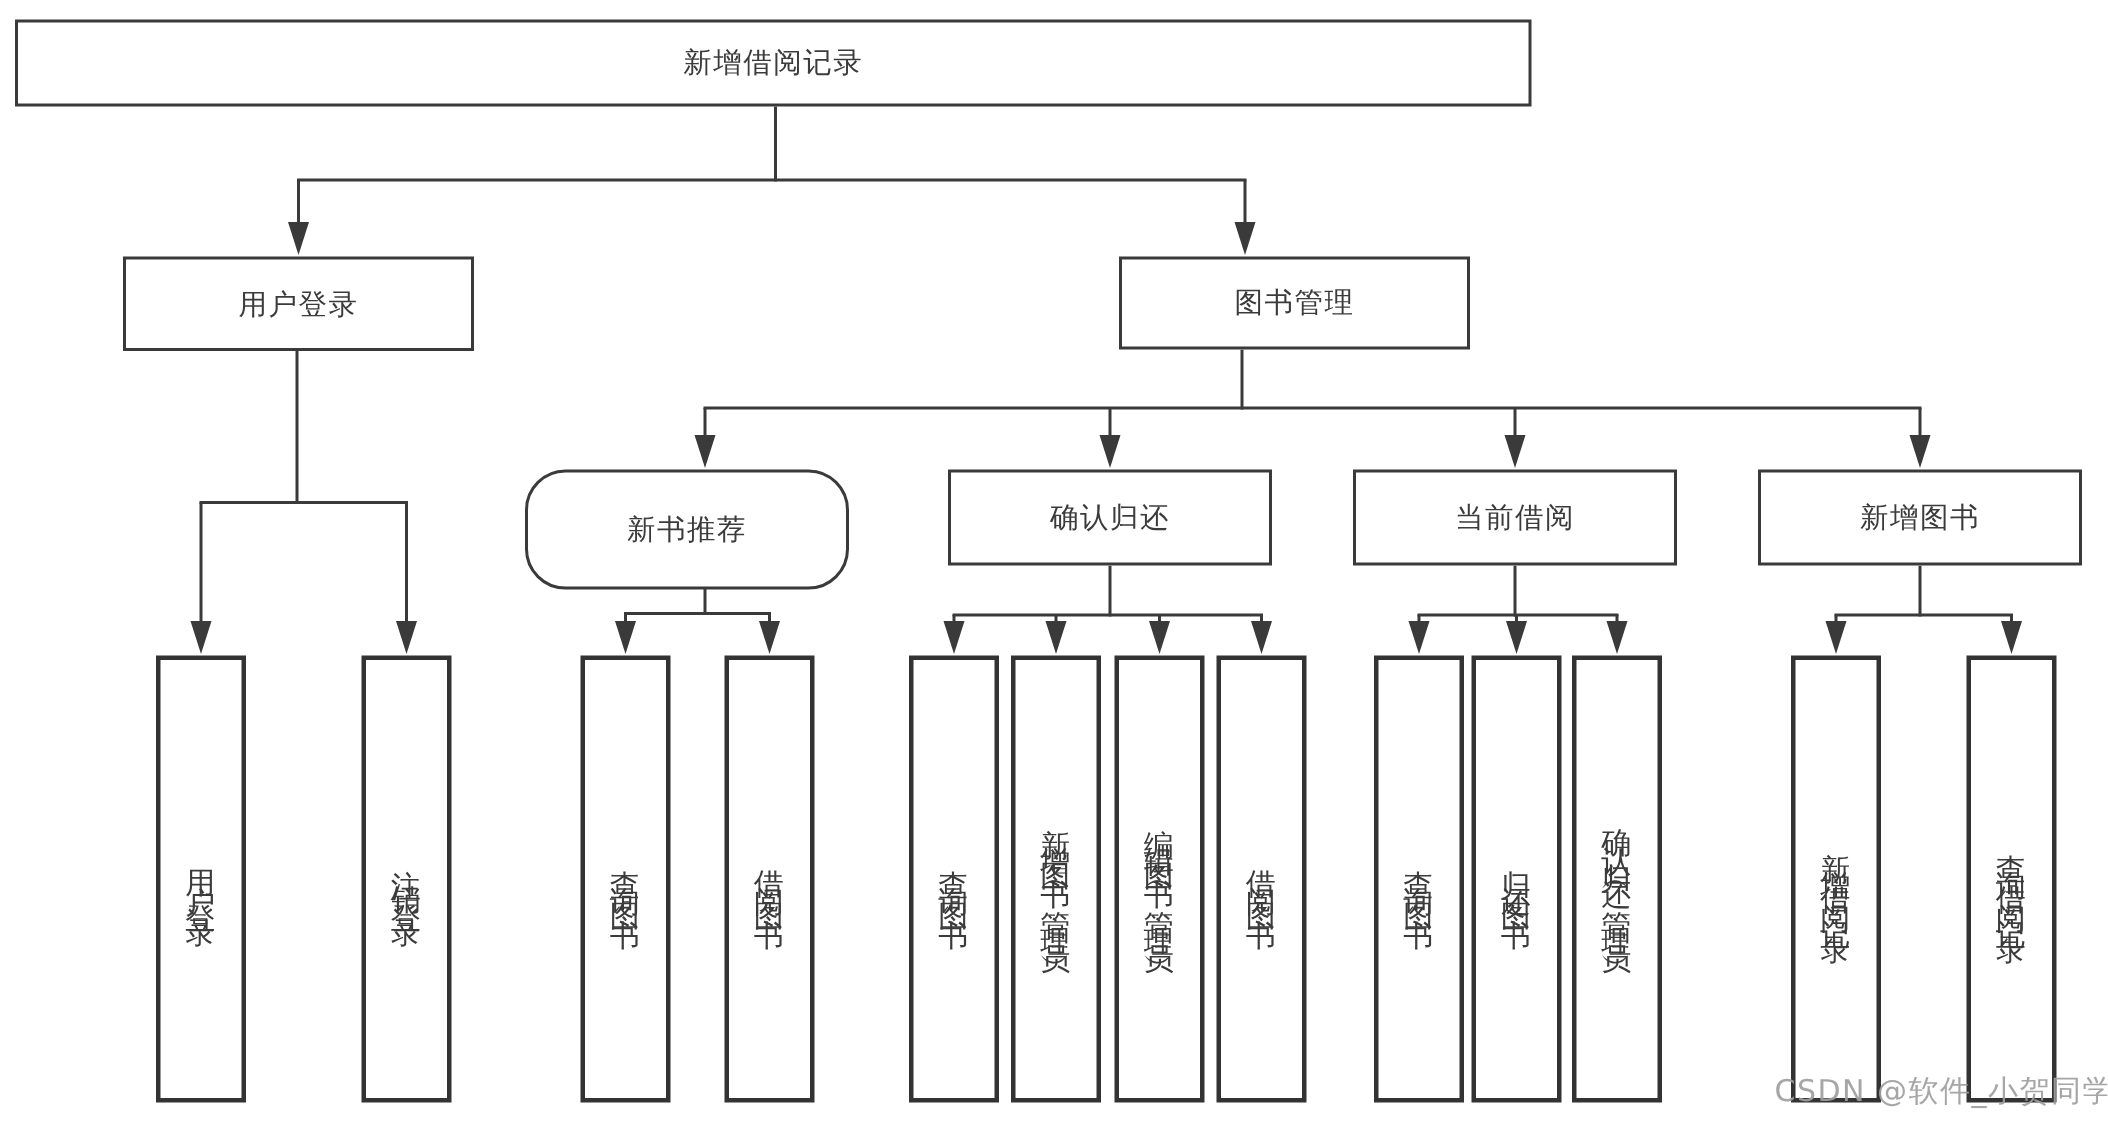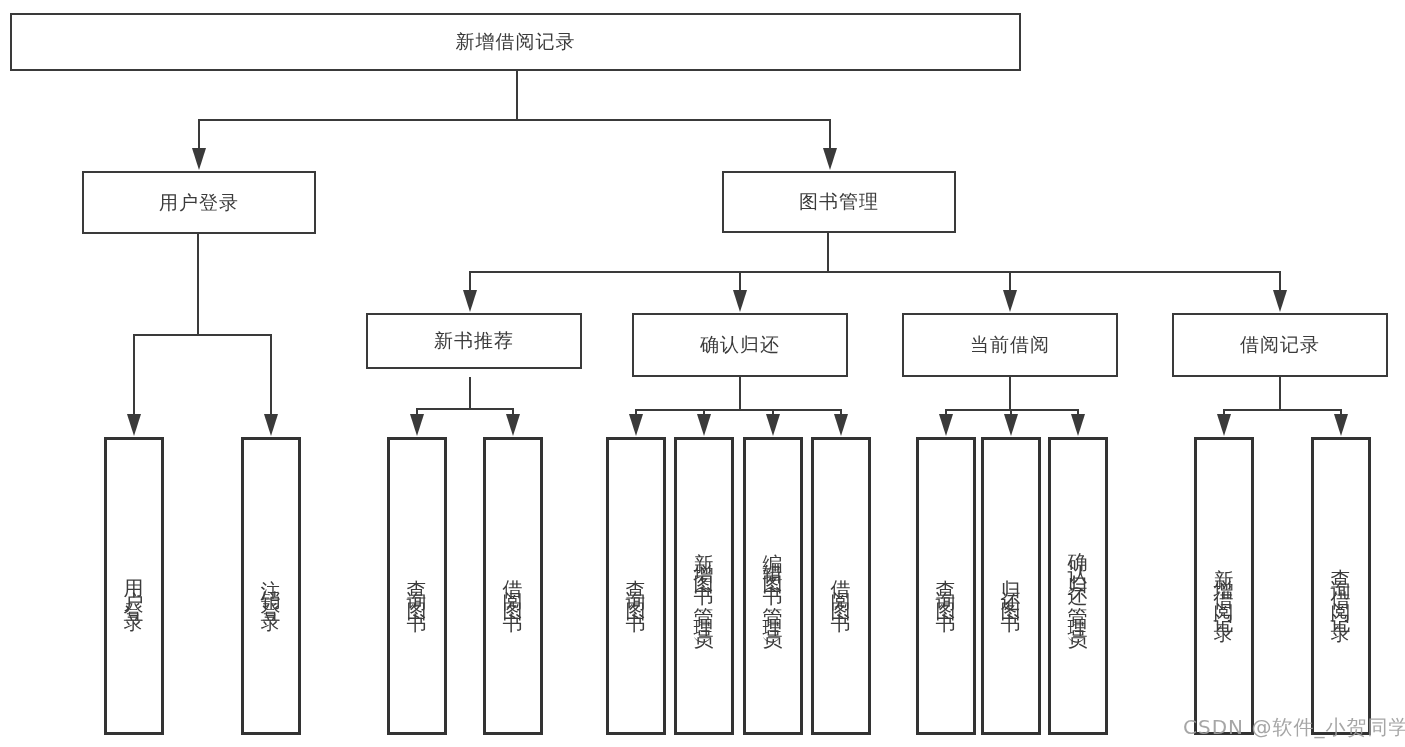--- a/index.html
+++ b/index.html
@@ -118,26 +118,26 @@
       <polygon points="1004,414 1018,414 1011,436"></polygon>
       <polygon points="1071,414 1085,414 1078,436"></polygon>
       <polygon points="1217,414 1231,414 1224,436"></polygon>
       <polygon points="1334,414 1348,414 1341,436"></polygon>
     </g>
   </svg>
 
   <div class="hbox root" style="left:10px;top:13px;width:1011px;height:58px;">新增借阅记录</div>
 
   <div class="hbox" style="left:82px;top:171px;width:234px;height:63px;">用户登录</div>
-  <div class="hbox" style="left:722px;top:171px;width:234px;height:62px;">图书管理</div>
+  <div class="hbox" style="left:746px;top:171px;width:234px;height:62px;">图书管理</div>
 
-  <div class="hbox" style="left:366px;top:313px;width:216px;height:56px;">新书推荐</div>
+  <div class="hbox" style="left:350px;top:313px;width:216px;height:80px;border-radius:27px;">新书推荐</div>
   <div class="hbox" style="left:632px;top:313px;width:216px;height:64px;">确认归还</div>
   <div class="hbox" style="left:902px;top:313px;width:216px;height:64px;text-align:right;">当前借阅</div>
-  <div class="hbox" style="left:1172px;top:313px;width:216px;height:64px;">借阅记录</div>
+  <div class="hbox" style="left:1172px;top:313px;width:216px;height:64px;">新增图书</div>
 
   <div class="leaf" style="left:104px;">
     <span class="vtext">用户登录</span>
   </div>
   <div class="leaf" style="left:241px;">
     <span class="vtext">注销登录</span>
   </div>
 
   <div class="leaf" style="left:387px;">
     <span class="vtext">查询图书</span>

